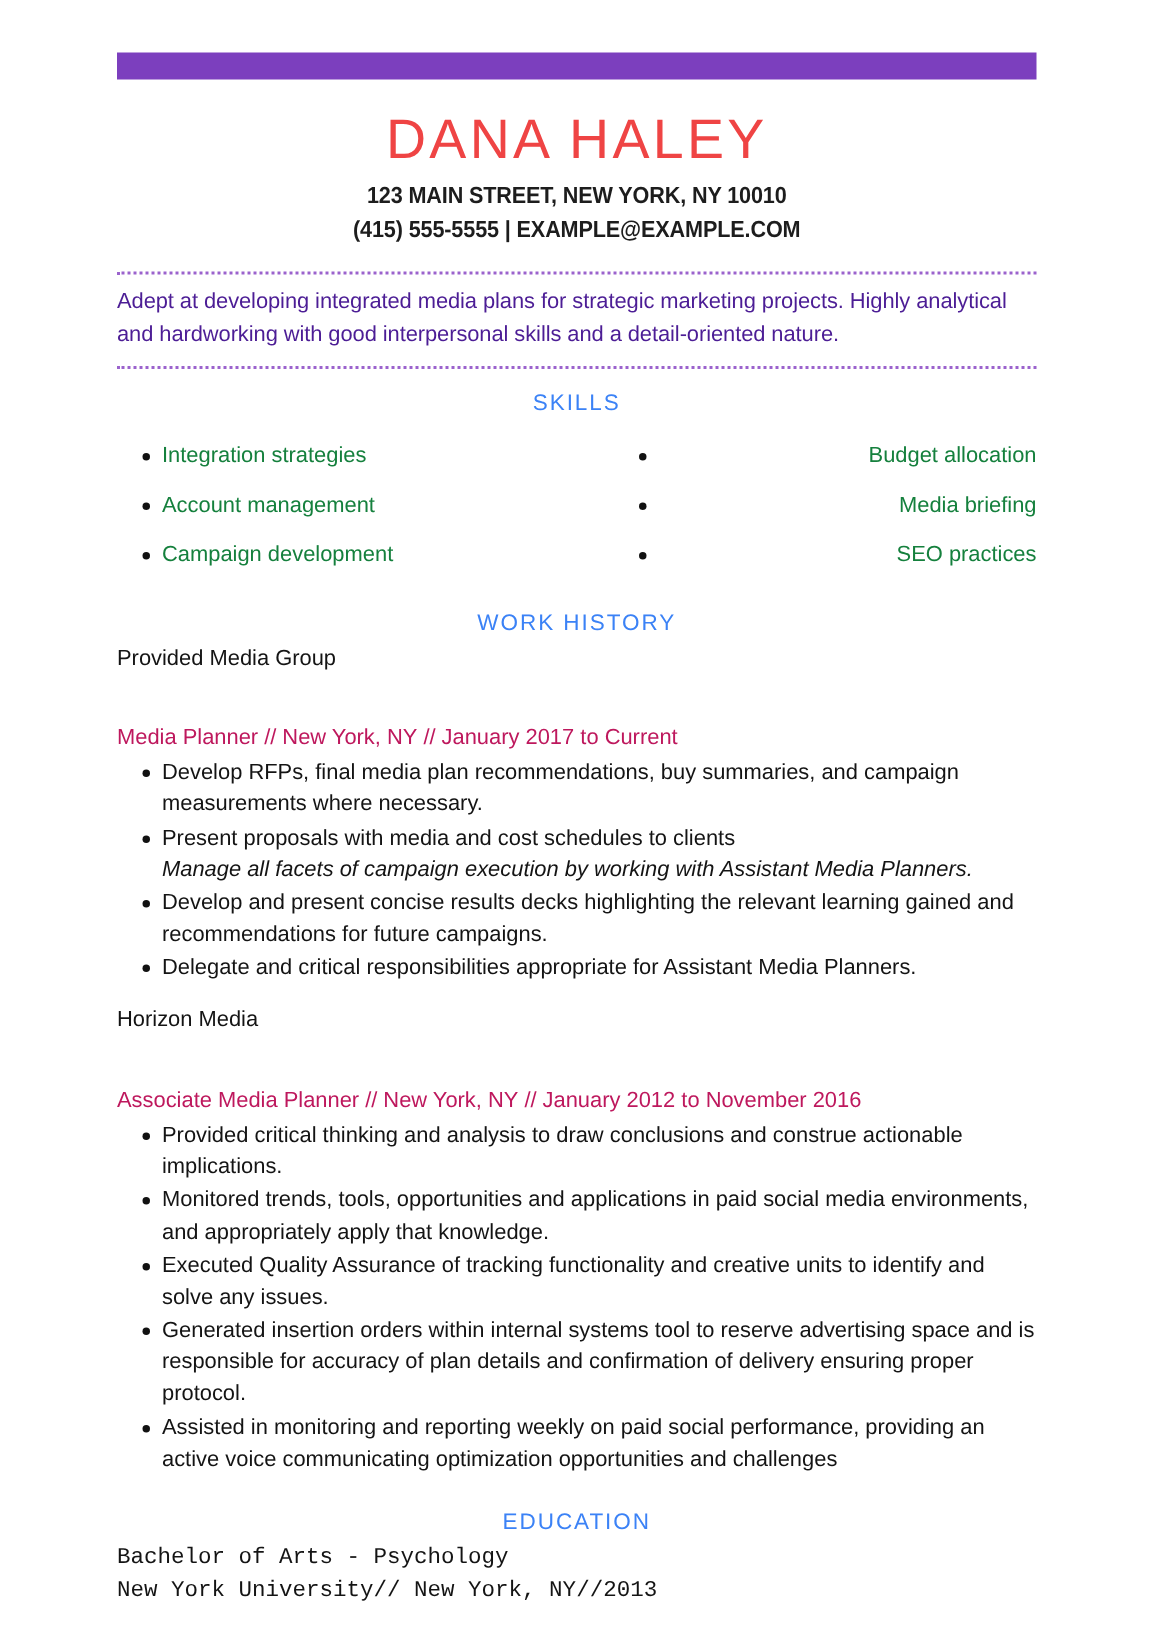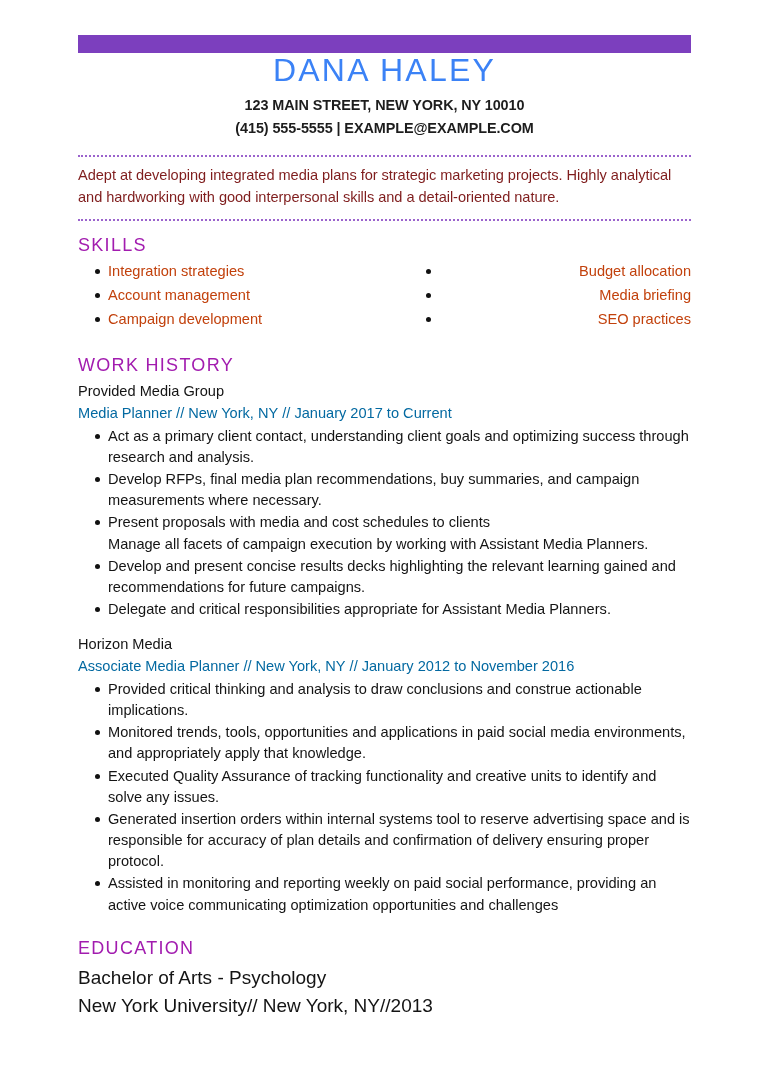--- a/index.html
+++ b/index.html
@@ -32,24 +32,25 @@
 
   
   .accent-bar {
     height: 18px;
     margin-top: 35px;
     background: #7c3fbe;
   }
 
   .name {
     text-align: center;
-    font-size: 32px;
+    font-size: 37px;
     letter-spacing: 2.2px;
     font-weight: 400;
-    color: #3b82f6;
+    color: #ef4444;
+    margin-top: 20px;
     line-height: 1.1;
     white-space: nowrap;
   }
 
   .contact-line {
     text-align: center;
     font-size: 15.5px;
     font-weight: 700;
     color: #1d1d1d;
     letter-spacing: -0.1px;
@@ -66,33 +67,34 @@
     height: 0;
     margin: 0;
   }
   .rule-top { margin-top: 18px; }
   .rule-bottom { margin-top: 10px; }
 
   
   .summary {
     font-size: 14.6px;
     line-height: 1.52;
-    color: #7f1d1d;
+    color: #4c1d95;
     padding-top: 7px;
     letter-spacing: -0.05px;
   }
 
   
   .section-title {
-    font-size: 18px;
+    font-size: 15px;
     letter-spacing: 1.3px;
-    color: #a21caf;
+    color: #3b82f6;
     font-weight: 400;
     margin-top: 22px;
     margin-bottom: 5px;
+    text-align: center;
   }
   .section-title.tight { margin-top: 14px; }
 
   
   .skills-wrap {
     display: flex;
     margin-top: 2px;
   }
   .skills-col {
     width: 50%;
@@ -103,22 +105,23 @@
   ul.bullets {
     list-style: none;
     margin: 0;
     padding: 0;
   }
   ul.bullets > li {
     position: relative;
     padding-left: 30px;
     font-size: 14.6px;
     line-height: 1.45;
-    color: #c2410c;
+    color: #15803d;
     margin-bottom: 3px;
+    margin-top: 12px;
   }
   ul.bullets > li::before {
     content: "";
     position: absolute;
     left: 17px;
     top: 8px;
     width: 5px;
     height: 5px;
     border-radius: 50%;
     background: #111111;
@@ -128,23 +131,24 @@
   .job { margin-top: 2px; }
   .job + .job { margin-top: 14px; }
 
   .employer {
     font-size: 14.6px;
     color: #141414;
     line-height: 1.5;
   }
   .job-meta {
     font-size: 14.6px;
-    color: #0369a1;
+    color: #be185d;
     line-height: 1.5;
     margin-bottom: 1px;
+    margin-top: 32px;
   }
   .job-meta .sep {
     padding: 0 4px;
   }
 
   ul.duties {
     list-style: none;
     margin: 0 0 0 0;
     padding: 0;
   }
@@ -161,27 +165,29 @@
     position: absolute;
     left: 17px;
     top: 8px;
     width: 5px;
     height: 5px;
     border-radius: 50%;
     background: #111111;
   }
   ul.duties > li .cont {
     display: block;
+    font-style: italic;
   }
 
   
   .edu-line {
-    font-size: 19px;
+    font-size: 15px;
     color: #141414;
     line-height: 1.5;
+    font-family: Liberation Mono, monospace;
   }
 </style>
 </head>
 <body>
 
 <div class="page">
   <div class="content">
 
     <div class="accent-bar"></div>
 
@@ -210,21 +216,20 @@
         </ul>
       </div>
     </div>
 
     <div class="section-title">WORK HISTORY</div>
 
     <div class="job">
       <div class="employer">Provided Media Group</div>
       <div class="job-meta"><span>Media Planner</span><span class="sep">//</span><span>New York, NY</span><span class="sep">//</span><span>January 2017 to Current</span></div>
       <ul class="duties">
-        <li><span>Act as a primary client contact, understanding client goals and optimizing success through research and analysis.</span></li>
         <li><span>Develop RFPs, final media plan recommendations, buy summaries, and campaign measurements where necessary.</span></li>
         <li><span>Present proposals with media and cost schedules to clients</span><span class="cont">Manage all facets of campaign execution by working with Assistant Media Planners.</span></li>
         <li><span>Develop and present concise results decks highlighting the relevant learning gained and recommendations for future campaigns.</span></li>
         <li><span>Delegate and critical responsibilities appropriate for Assistant Media Planners.</span></li>
       </ul>
     </div>
 
     <div class="job">
       <div class="employer">Horizon Media</div>
       <div class="job-meta"><span>Associate Media Planner</span><span class="sep">//</span><span>New York, NY</span><span class="sep">//</span><span>January 2012 to November 2016</span></div>

